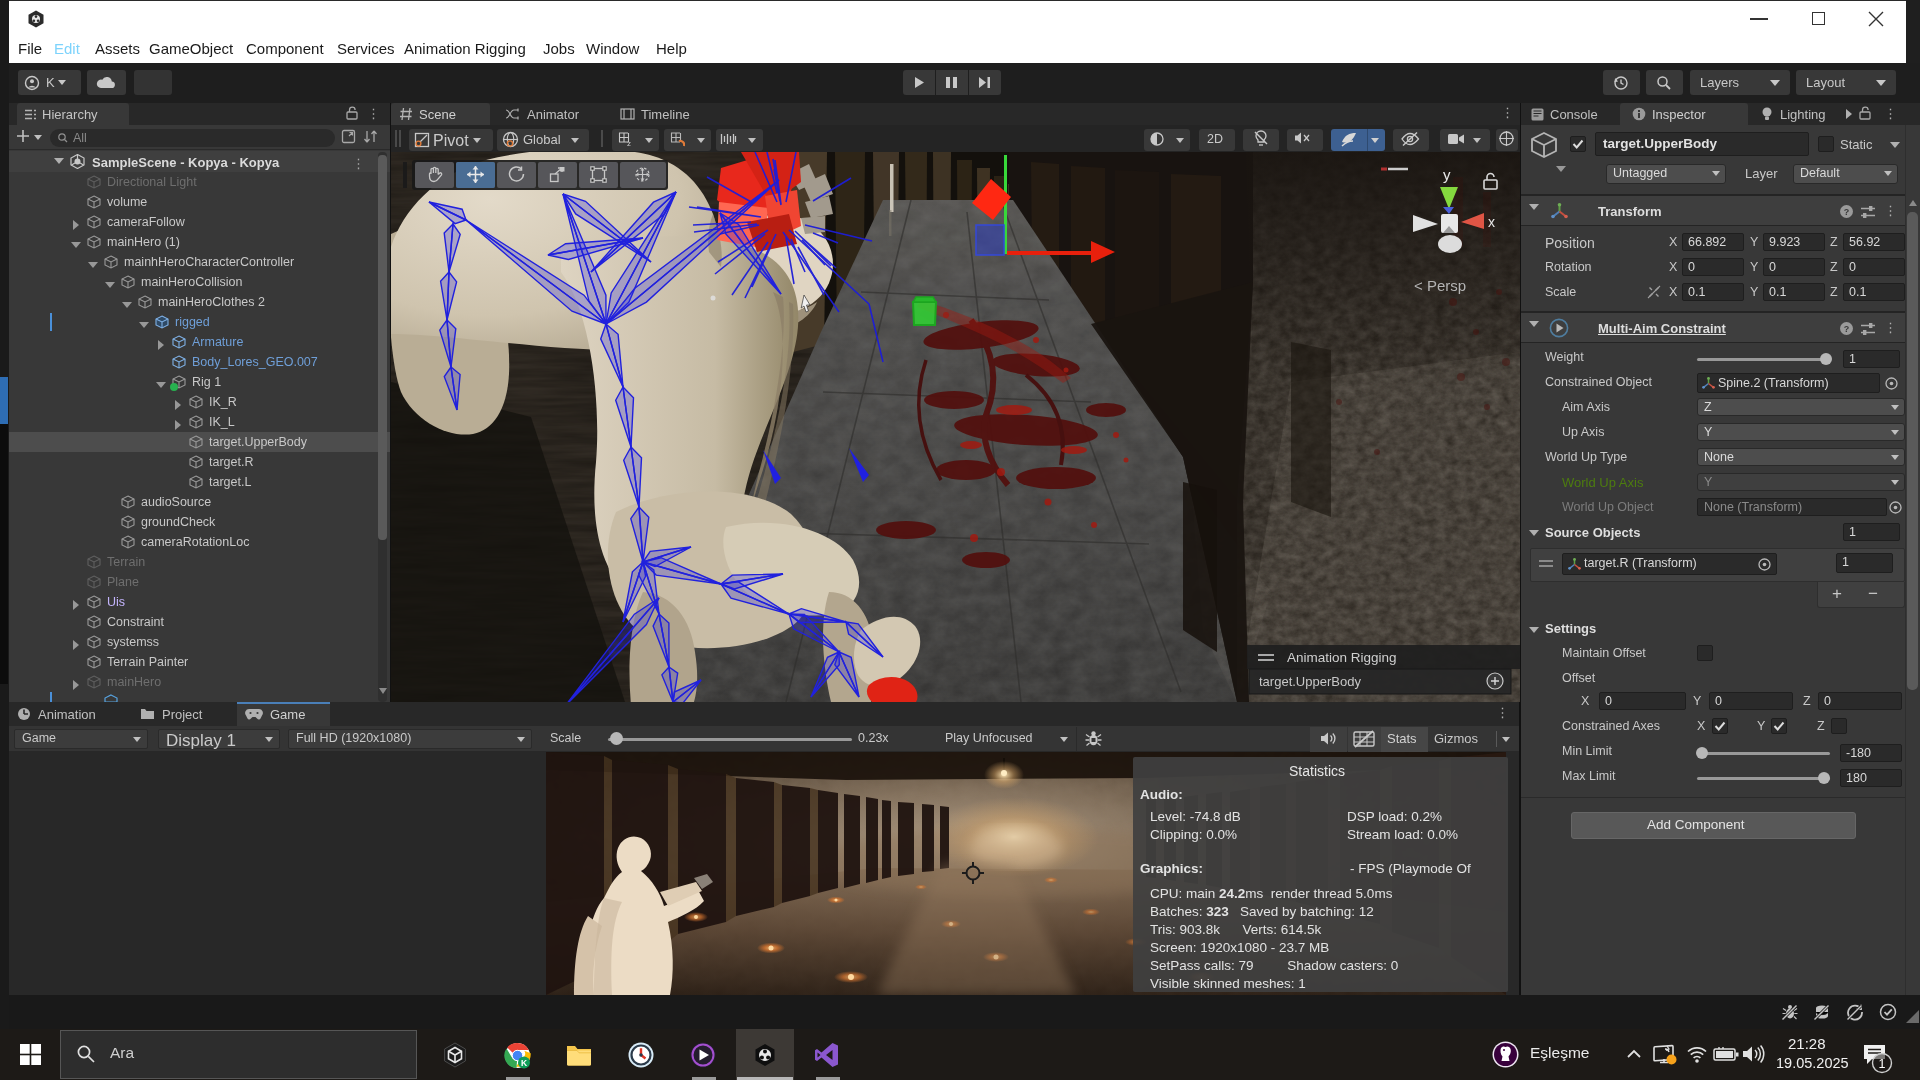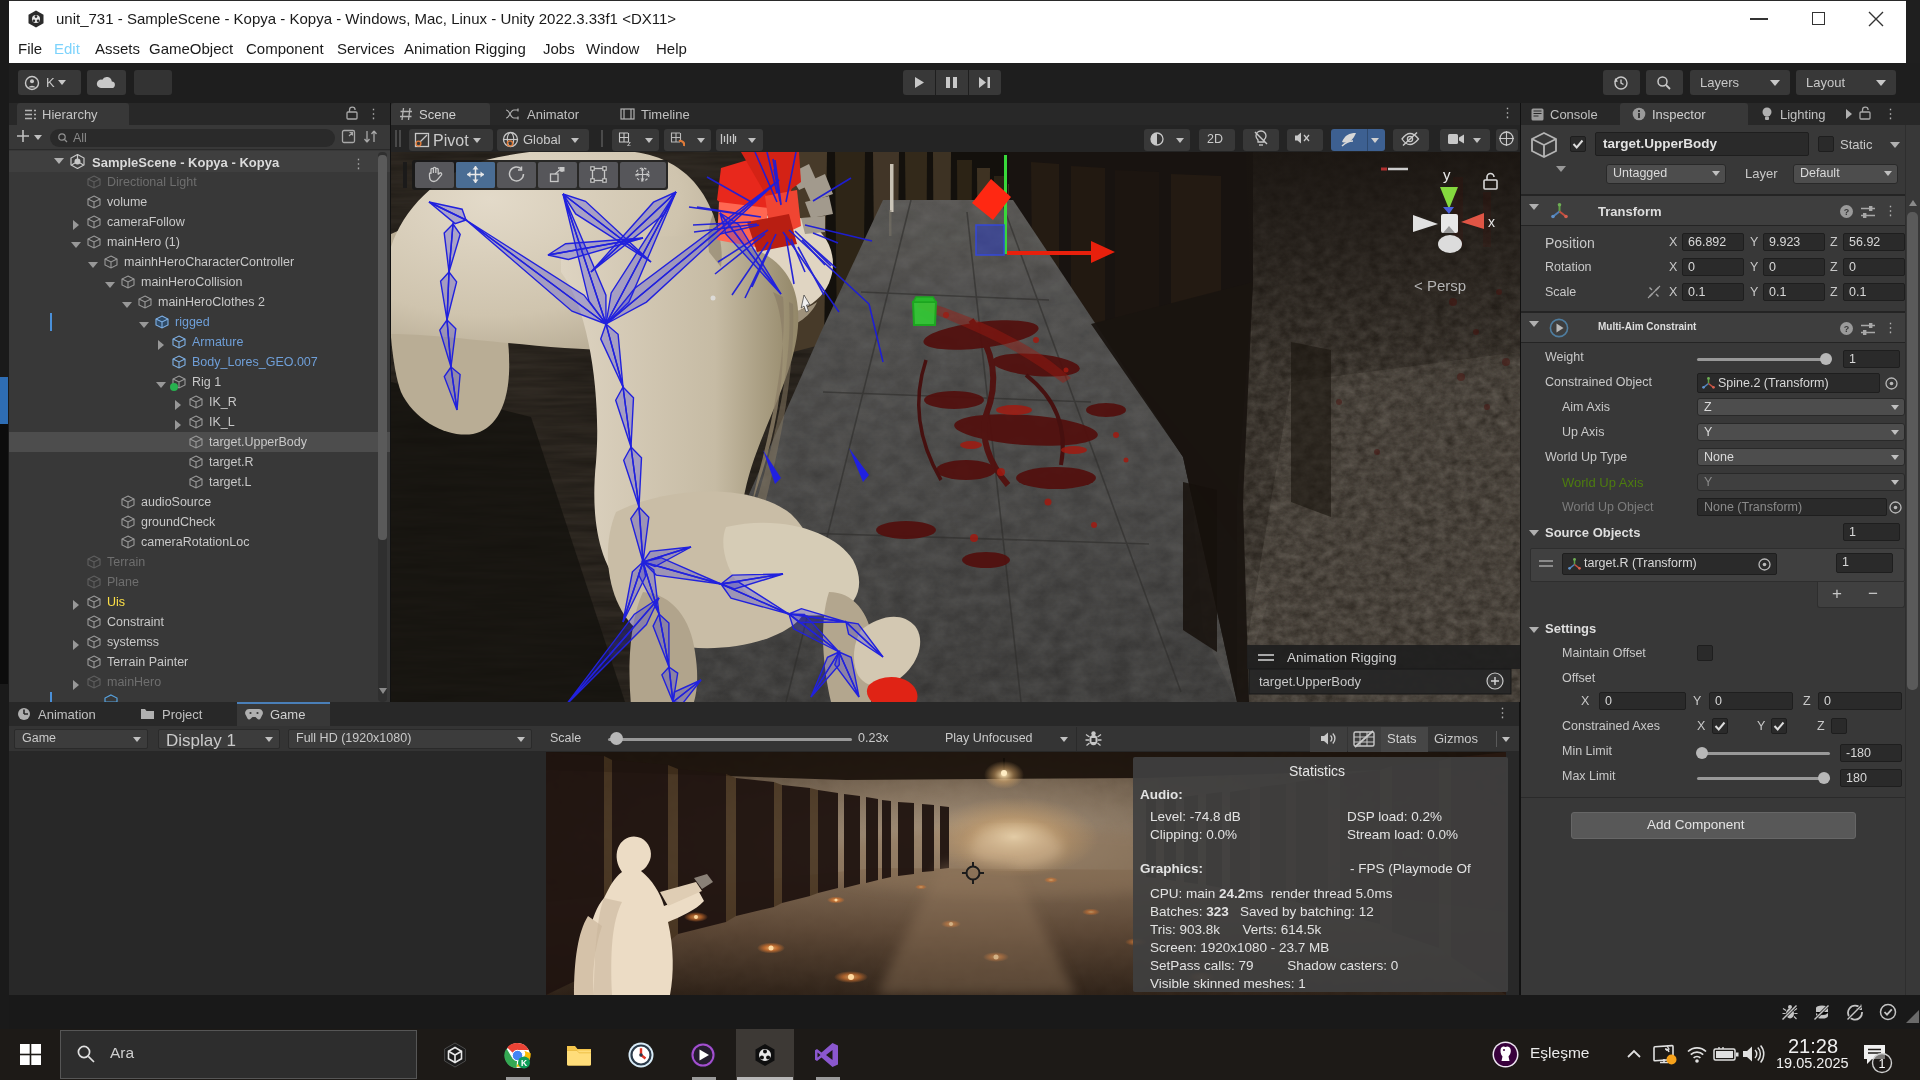--- a/index.html
+++ b/index.html
@@ -17,21 +17,20 @@
 <div class="abs" style="left:9px;top:1px;width:1897px;height:62px;background:#ffffff;"></div>
 <div class="abs" style="left:1906px;top:0;width:14px;height:63px;background:#1f1f1f;"></div>
 <div class="abs" style="left:9px;top:0;width:1897px;height:1px;background:#2a2a2a;"></div>
 <svg class="abs" style="left:27px;top:10px;" width="18" height="18" viewBox="0 0 18 18">
     <polygon points="9,0.5 16.5,4.8 16.5,13.2 9,17.5 1.5,13.2 1.5,4.8" fill="#2b2b2b"></polygon>
     <circle cx="9" cy="9" r="4" fill="#e8e8e8"></circle>
     <circle cx="9" cy="6.6" r="1.3" fill="#2b2b2b"></circle>
       <circle cx="6.9" cy="10.8" r="1.3" fill="#2b2b2b"></circle>
       <circle cx="11.1" cy="10.8" r="1.3" fill="#2b2b2b"></circle>
   </svg>
-<div class="abs" style="left:56px;top:10px;font-size:15px;color:#1a1a1a;white-space:nowrap;">unit_731 - SampleScene - Kopya - Kopya - Windows, Mac, Linux - Unity 2022.3.33f1 &lt;DX11&gt;</div>
 <div class="abs" style="left:1750px;top:18px;width:18px;height:2px;background:#333;"></div>
 <div class="abs" style="left:1812px;top:12px;width:13px;height:13px;border:1.5px solid #333;"></div>
 <svg class="abs" style="left:1868px;top:11px;" width="16" height="16" viewBox="0 0 16 16">
       <path d="M1 1 L15 15 M15 1 L1 15" stroke="#333" stroke-width="1.4"></path>
     </svg>
 <div class="abs" style="left:18px;top:40px;font-size:15px;color:#1a1a1a;white-space:nowrap;">File</div>
 <div class="abs" style="left:54px;top:40px;font-size:15px;color:#7dd3fc;white-space:nowrap;">Edit</div>
 <div class="abs" style="left:95px;top:40px;font-size:15px;color:#1a1a1a;white-space:nowrap;">Assets</div>
 <div class="abs" style="left:149px;top:40px;font-size:15px;color:#1a1a1a;white-space:nowrap;">GameObject</div>
 <div class="abs" style="left:246px;top:40px;font-size:15px;color:#1a1a1a;white-space:nowrap;">Component</div>
@@ -240,21 +239,21 @@
 <svg class="abs" style="left:87px;top:575px" width="14" height="14" viewBox="0 0 14 14">
       <polygon points="7,1 13,4 13,10 7,13 1,10 1,4" fill="none" stroke="#5f5f5f" stroke-width="1.1"></polygon>
       <path d="M1 4 L7 7 L13 4 M7 7 L7 13" stroke="#5f5f5f" stroke-width="1.1" fill="none"></path>
     </svg>
 <div class="abs txt" style="left:107px;top:575px;color:#6e6e6e;">Plane</div>
 <div class="abs" style="left:73px;top:600px;width:0;height:0;border-top:5px solid transparent;border-bottom:5px solid transparent;border-left:6px solid #989898;"></div>
 <svg class="abs" style="left:87px;top:595px" width="14" height="14" viewBox="0 0 14 14">
       <polygon points="7,1 13,4 13,10 7,13 1,10 1,4" fill="none" stroke="#9a9a9a" stroke-width="1.1"></polygon>
       <path d="M1 4 L7 7 L13 4 M7 7 L7 13" stroke="#9a9a9a" stroke-width="1.1" fill="none"></path>
     </svg>
-<div class="abs txt" style="left:107px;top:595px;color:#fde047;">Uis</div>
+<div class="abs txt" style="left:107px;top:595px;color:#c4b5fd;">Uis</div>
 <svg class="abs" style="left:87px;top:615px" width="14" height="14" viewBox="0 0 14 14">
       <polygon points="7,1 13,4 13,10 7,13 1,10 1,4" fill="none" stroke="#9a9a9a" stroke-width="1.1"></polygon>
       <path d="M1 4 L7 7 L13 4 M7 7 L7 13" stroke="#9a9a9a" stroke-width="1.1" fill="none"></path>
     </svg>
 <div class="abs txt" style="left:107px;top:615px;color:#c8c8c8;">Constraint</div>
 <div class="abs" style="left:73px;top:640px;width:0;height:0;border-top:5px solid transparent;border-bottom:5px solid transparent;border-left:6px solid #989898;"></div>
 <svg class="abs" style="left:87px;top:635px" width="14" height="14" viewBox="0 0 14 14">
       <polygon points="7,1 13,4 13,10 7,13 1,10 1,4" fill="none" stroke="#9a9a9a" stroke-width="1.1"></polygon>
       <path d="M1 4 L7 7 L13 4 M7 7 L7 13" stroke="#9a9a9a" stroke-width="1.1" fill="none"></path>
     </svg>
@@ -383,21 +382,21 @@
 <div class="abs" style="left:1830px;top:285px;font-size:12.5px;color:#c8c8c8;font-weight:normal;white-space:nowrap;">Z</div>
 <div class="abs" style="left:1843px;top:283px;width:62px;height:18px;background:#2a2a2a;border:1px solid #1e1e1e;border-radius:2px;"></div>
 <div class="abs" style="left:1849px;top:285px;font-size:12.5px;color:#d8d8d8;font-weight:normal;white-space:nowrap;">0.1</div>
 <div class="abs" style="left:1521px;top:311px;width:399px;height:2px;background:#242424;"></div>
 <div class="abs" style="left:1521px;top:313px;width:399px;height:30px;background:#3e3e3e;border-bottom:1px solid #242424;"></div>
 <div class="abs" style="left:1529px;top:321px;width:0;height:0;border-left:5px solid transparent;border-right:5px solid transparent;border-top:6px solid #b0b0b0;"></div>
 <svg class="abs" style="left:1549px;top:318px" width="20" height="20" viewBox="0 0 20 20">
       <circle cx="10" cy="10" r="8.6" fill="none" stroke="#4f7d9f" stroke-width="1.6"></circle>
       <path d="M7.5 5.5 L14.5 10 L7.5 14.5 Z" fill="#b8b8b8"></path>
     </svg>
-<div class="abs" style="left:1598px;top:321px;font-size:10px;color:#dedede;font-weight:bold;white-space:nowrap;">Multi-Aim Constraint</div>
+<div class="abs" style="left:1598px;top:321px;font-size:13px;color:#dedede;font-weight:bold;white-space:nowrap;text-decoration:underline;">Multi-Aim Constraint</div>
 <svg class="abs" style="left:1839px;top:321px" width="15" height="15" viewBox="0 0 15 15">
       <circle cx="7.5" cy="7.5" r="6.5" fill="#9a9a9a"></circle>
       <text x="7.5" y="11" text-anchor="middle" font-size="9" font-weight="bold" fill="#383838" font-family="Liberation Sans">?</text>
     </svg>
 <svg class="abs" style="left:1860px;top:322px" width="16" height="14" viewBox="0 0 16 14">
       <path d="M1 3.5 h14 M1 10.5 h14" stroke="#a8a8a8" stroke-width="1.4"></path>
       <rect x="9" y="1" width="3.4" height="5" fill="#a8a8a8"></rect>
       <rect x="3" y="8" width="3.4" height="5" fill="#a8a8a8"></rect>
     </svg>
 <div class="abs" style="left:1884px;top:320px;font-size:13px;color:#b0b0b0;font-weight:normal;white-space:nowrap;">⋮</div>
@@ -1235,21 +1234,21 @@
 <svg class="abs" style="left:1713px;top:1046px" width="26" height="16" viewBox="0 0 26 16">
       <rect x="1" y="3" width="21" height="11" rx="1.5" fill="none" stroke="#e0e0e0" stroke-width="1.5"></rect>
       <rect x="23" y="6.5" width="2.5" height="4" fill="#e0e0e0"></rect>
       <rect x="3" y="5" width="17" height="7" fill="#e0e0e0"></rect>
       <path d="M6 3 v-2 M10 3 v-2" stroke="#e0e0e0" stroke-width="1.4"></path>
     </svg>
 <svg class="abs" style="left:1742px;top:1044px" width="24" height="20" viewBox="0 0 24 20">
       <path d="M1 7 h4 l5-4.5 v15 L5 13 H1 z" fill="#e0e0e0"></path>
       <path d="M13 6 a5.5 5.5 0 0 1 0 8 M15.8 3.5 a9.5 9.5 0 0 1 0 13 M18.6 1.5 a13 13 0 0 1 0 17" stroke="#e0e0e0" stroke-width="1.5" fill="none"></path>
     </svg>
-<div class="abs" style="left:1788px;top:1035px;font-size:20px;color:#f0f0f0;">21:28</div>
+<div class="abs" style="left:1788px;top:1035px;font-size:15px;color:#f0f0f0;">21:28</div>
 <div class="abs" style="left:1776px;top:1055px;font-size:14.5px;color:#f0f0f0;">19.05.2025</div>
 <svg class="abs" style="left:1862px;top:1043px" width="25" height="23" viewBox="0 0 25 23">
       <path d="M2 2 h21 v14 h-13 l-5 5 v-5 h-3 z" fill="#f0f0f0"></path>
       <path d="M6 6.5 h13 M6 10 h13" stroke="#1d1a17" stroke-width="1.6"></path>
     </svg>
 <svg class="abs" style="left:1871px;top:1052px" width="22" height="22" viewBox="0 0 22 22">
       <circle cx="11" cy="11" r="9.5" fill="#1d1a17" fill-opacity="0.55" stroke="#cfcfcf" stroke-width="1.4"></circle>
       <text x="11" y="15.5" font-size="12.5" fill="#fff" text-anchor="middle" font-family="Liberation Sans">1</text>
     </svg>
 </div>

